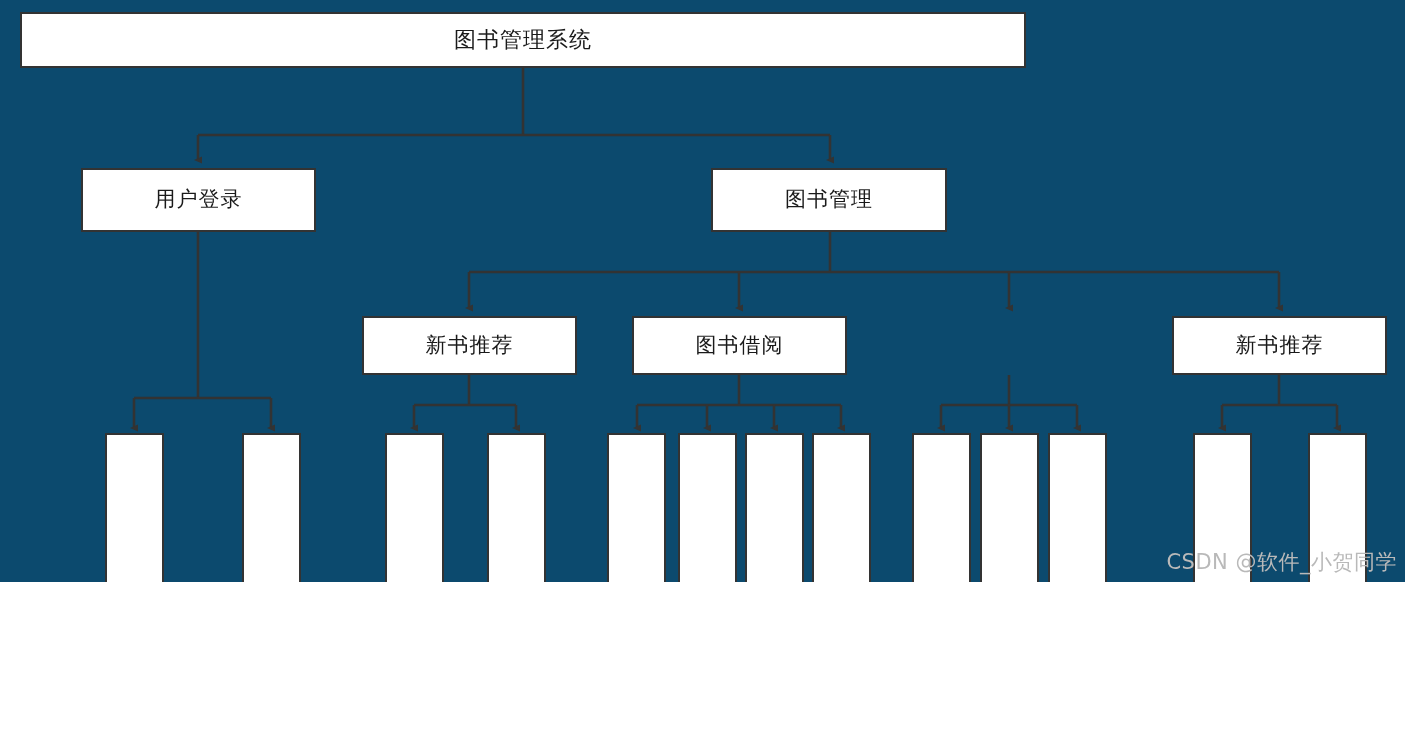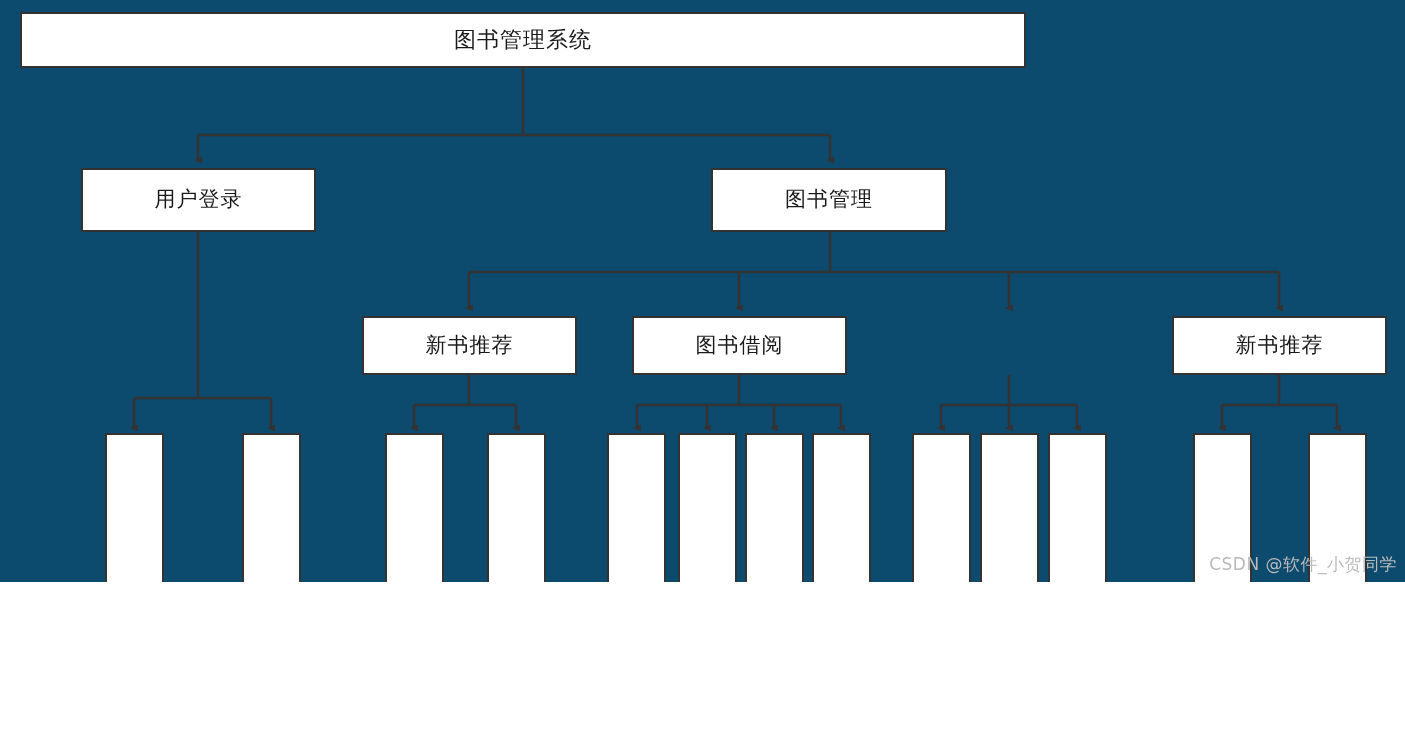--- a/index.html
+++ b/index.html
@@ -59,21 +59,21 @@
     display: block;
     white-space: nowrap;
   }
   .node.root {
     font-size: 22px;
   }
   .watermark {
     position: absolute;
     right: 8px;
     bottom: 6px;
-    font-size: 17px;
+    font-size: 21px;
     color: #b9b9b9;
     white-space: nowrap;
     z-index: 3;
     letter-spacing: 0.5px;
   }
 </style>
 </head>
 <body>
 
 <div id="canvas">

